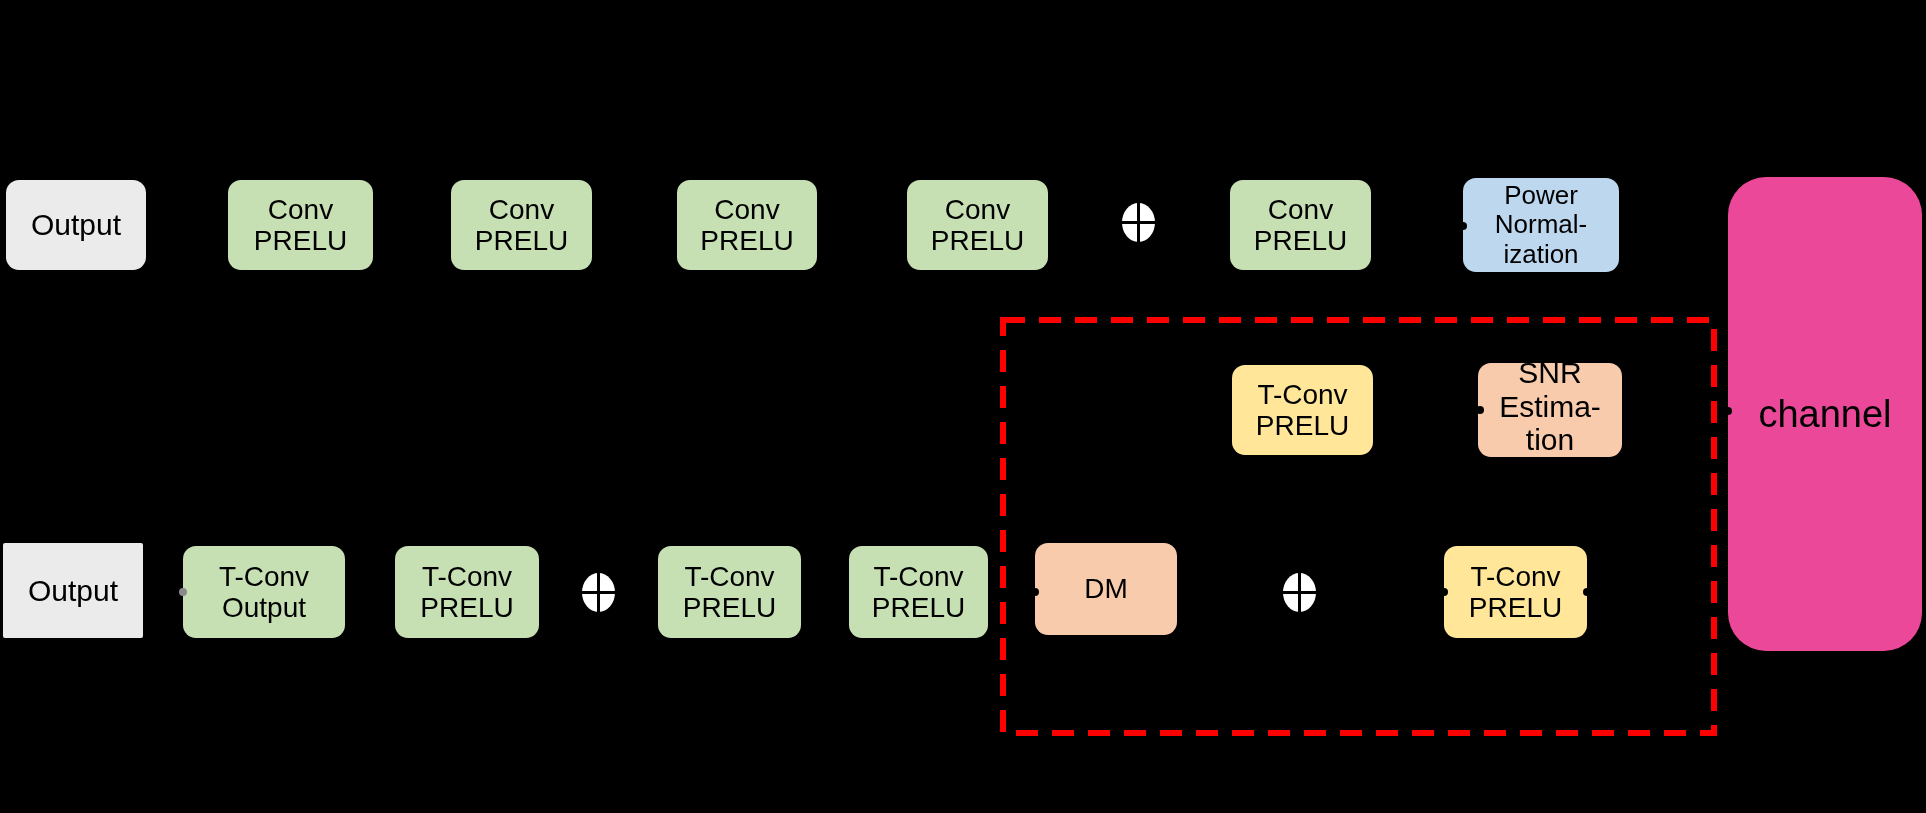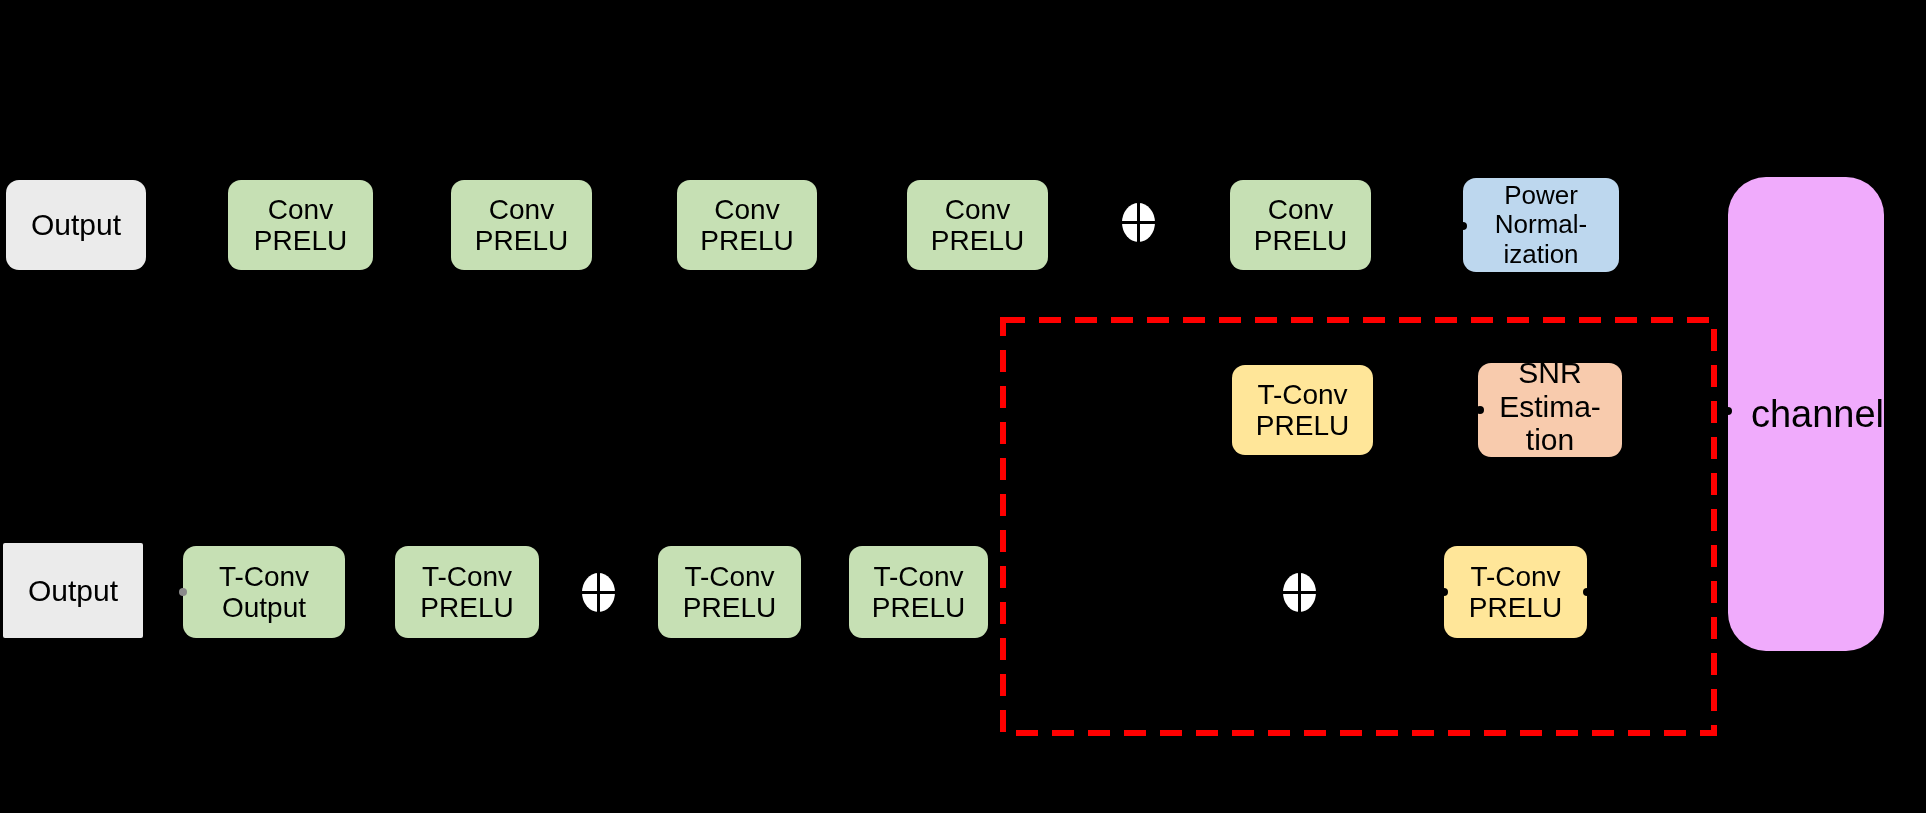--- a/index.html
+++ b/index.html
@@ -63,21 +63,21 @@
     </div>
     <div class="node" style="left: 1230px; top: 180px; width: 141px; height: 90px; background: rgb(198, 224, 180); border-radius: 13px; font-size: 28px;">
       <span>Conv</span>
       <span>PRELU</span>
     </div>
     <div class="node" style="left: 1463px; top: 178px; width: 156px; height: 94px; background: rgb(189, 215, 238); border-radius: 13px; font-size: 26px;">
       <span>Power</span>
       <span>Normal-</span>
       <span>ization</span>
     </div>
-    <div class="node" style="left: 1728px; top: 177px; width: 156px; height: 474px; background: #f0abfc; border-radius: 38px; font-size: 38px; align-items: flex-end;">
+    <div class="node" style="left: 1728px; top: 177px; width: 194px; height: 474px; background: #ec4899; border-radius: 38px; font-size: 38px;">
       <span>channel</span>
     </div>
     <div class="node" style="left: 1232px; top: 365px; width: 141px; height: 90px; background: rgb(255, 230, 153); border-radius: 13px; font-size: 28px;">
       <span>T-Conv</span>
       <span>PRELU</span>
     </div>
     <div class="node" style="left: 1478px; top: 363px; width: 144px; height: 94px; background: rgb(248, 203, 173); border-radius: 13px; font-size: 30px; justify-content: flex-end;">
       <span>SNR</span>
       <span>Estima-</span>
       <span>tion</span>
@@ -93,20 +93,23 @@
       <span>T-Conv</span>
       <span>PRELU</span>
     </div>
     <div class="node" style="left: 658px; top: 546px; width: 143px; height: 92px; background: rgb(198, 224, 180); border-radius: 13px; font-size: 28px;">
       <span>T-Conv</span>
       <span>PRELU</span>
     </div>
     <div class="node" style="left: 849px; top: 546px; width: 139px; height: 92px; background: rgb(198, 224, 180); border-radius: 13px; font-size: 28px;">
       <span>T-Conv</span>
       <span>PRELU</span>
+    </div>
+    <div class="node" style="left: 1035px; top: 543px; width: 142px; height: 92px; background: rgb(248, 203, 173); border-radius: 13px; font-size: 28px;">
+      <span>DM</span>
     </div>
     <div class="node" style="left: 1444px; top: 546px; width: 143px; height: 92px; background: rgb(255, 230, 153); border-radius: 13px; font-size: 28px;">
       <span>T-Conv</span>
       <span>PRELU</span>
     </div>
     <svg id="dashed-region" width="717" height="419" style="left: 1000px; top: 317px;">
       <rect x="3" y="3" width="711" height="413" fill="none" stroke="#FF0000" stroke-width="6" stroke-dasharray="22 14"></rect>
     </svg>
     <svg class="adder" width="39" height="45" style="left: 1118.5px; top: 199.5px;">
       <ellipse cx="19.5" cy="22.5" rx="16.5" ry="19.5" fill="#FFFFFF"></ellipse>

